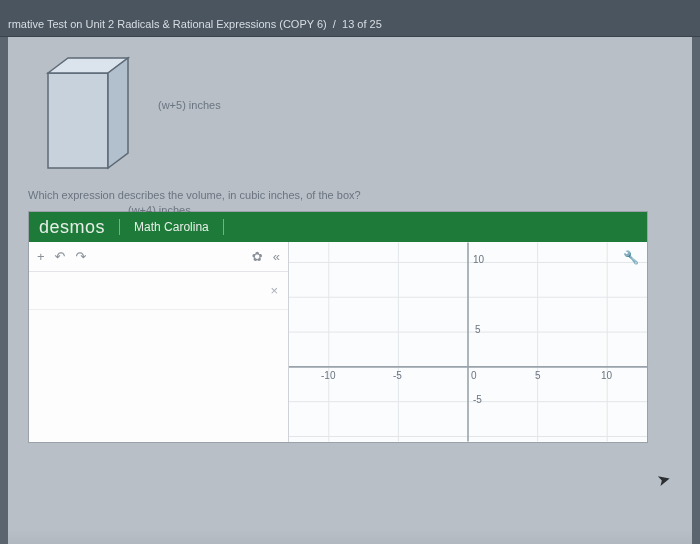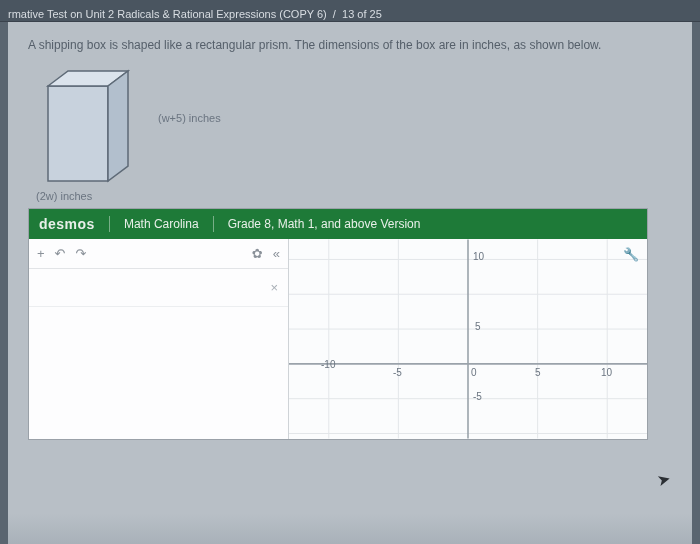--- a/index.html
+++ b/index.html
@@ -8,21 +8,21 @@
     background: #5a6570;
     width: 700px;
     height: 544px;
     overflow: hidden;
     position: relative;
   }
   .title-bar {
     background: #4a5560;
     color: #d8dde2;
     font-size: 11px;
-    padding: 8px 8px;
+    padding: 18px 8px;
     height: 22px;
     border-bottom: 1px solid #3a424c;
     filter: blur(0.4px);
   }
   .page-area {
     background: #b8bfc6;
     margin: 0 8px;
     height: 522px;
     padding: 16px 20px 0 20px;
     position: relative;
@@ -79,21 +79,21 @@
     background: #1e7a38;
     color: #e8efe9;
     height: 30px;
     display: flex;
     align-items: center;
     padding: 0 10px;
     gap: 14px;
     font-size: 12px;
     filter: blur(0.3px);
   }
-  .desmos-brand { font-weight: bold; font-size: 14px; letter-spacing: .5px; }
+  .desmos-brand { font-weight: normal; font-size: 18px; letter-spacing: .5px; }
   .desmos-div { width: 1px; height: 16px; background: rgba(255,255,255,.4); }
   .desmos-body {
     display: flex;
     height: 200px;
   }
   .expr-panel {
     width: 260px;
     border-right: 1px solid #cfd3d7;
     background: #fdfdfe;
     display: flex;
@@ -156,43 +156,41 @@
 <body>
 
 <div class="title-bar">
   <span>rmative Test on Unit 2 Radicals &amp; Rational Expressions (COPY 6)</span>
   &nbsp;/&nbsp;
   <span>13 of 25</span>
 </div>
 
 <div class="page-area">
 
-  <div class="problem-text">A shipping box is shaped like a rectangular prism. The dimensions of the box are in inches, as shown below.</div>
 
   <div class="prism-wrap">
     <div class="prism">
       <svg viewBox="0 0 110 120">
         <polygon points="10,20 70,20 70,115 10,115" fill="#c8d2dd" stroke="#5e6a77" stroke-width="1.5"></polygon>
         <polygon points="10,20 30,5 90,5 70,20" fill="#dbe3ec" stroke="#5e6a77" stroke-width="1.5"></polygon>
         <polygon points="70,20 90,5 90,100 70,115" fill="#b2bfcd" stroke="#5e6a77" stroke-width="1.5"></polygon>
       </svg>
     </div>
     <div class="dim-label dim-height">(w+5) inches</div>
     <div class="dim-label dim-width">(w+4) inches</div>
   </div>
-  <div class="dim-depth">(2w) inches</div>
-
+
+  <div class="question">Which expression describes the volume, in cubic inches, of the box?</div>
 
   <div class="desmos">
     <div class="desmos-header">
       <span class="desmos-brand">desmos</span>
       <span class="desmos-div"></span>
       <span>Math Carolina</span>
       <span class="desmos-div"></span>
-      <span>Grade 8, Math 1, and above Version</span>
     </div>
     <div class="desmos-body">
       <div class="expr-panel">
         <div class="expr-toolbar">
           <div class="tb-left">
             <span class="tb-icon">+</span>
             <span class="tb-icon">↶</span>
             <span class="tb-icon">↷</span>
           </div>
           <div class="tb-right">
@@ -216,21 +214,21 @@
             <line x1="110" y1="0" x2="110" y2="200"></line>
             <line x1="250" y1="0" x2="250" y2="200"></line>
             <line x1="320" y1="0" x2="320" y2="200"></line>
           </g>
           <g stroke="#9aa2aa" stroke-width="1.6">
             <line x1="0" y1="125" x2="360" y2="125"></line>
             <line x1="180" y1="0" x2="180" y2="200"></line>
           </g>
         </svg>
         <span class="wrench">🔧</span>
-        <span class="dim-label" style="left:32px; top:120px; font-size:10px;">-10</span>
+        <span class="dim-label" style="left:32px; top:128px; font-size:10px;">-10</span>
         <span class="dim-label" style="left:104px; top:128px; font-size:10px;">-5</span>
         <span class="dim-label" style="left:182px; top:128px; font-size:10px;">0</span>
         <span class="dim-label" style="left:246px; top:128px; font-size:10px;">5</span>
         <span class="dim-label" style="left:312px; top:128px; font-size:10px;">10</span>
         <span class="dim-label" style="left:184px; top:12px; font-size:10px;">10</span>
         <span class="dim-label" style="left:186px; top:82px; font-size:10px;">5</span>
         <span class="dim-label" style="left:184px; top:152px; font-size:10px;">-5</span>
       </div>
     </div>
   </div>

